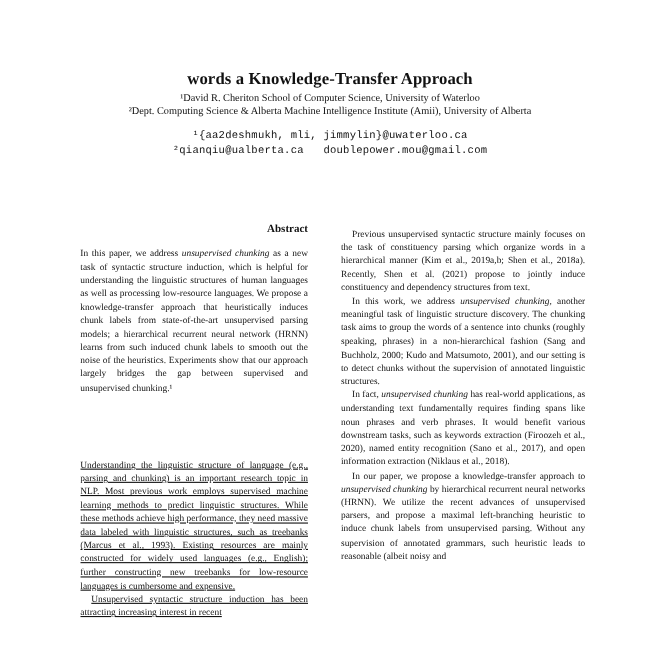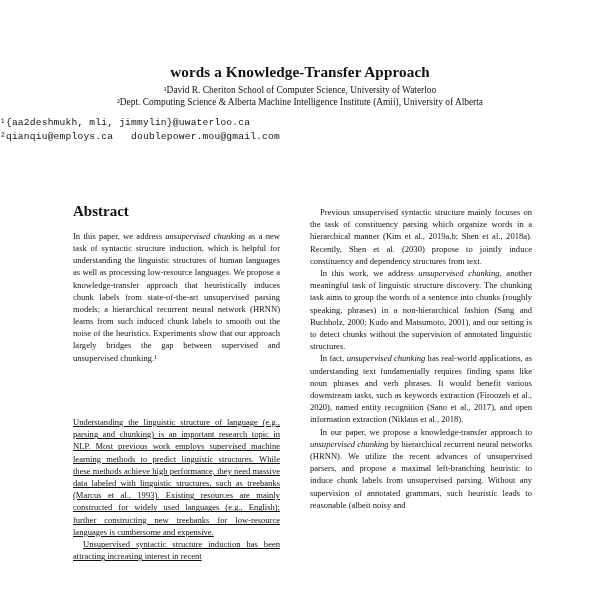--- a/index.html
+++ b/index.html
@@ -56,43 +56,43 @@
     line-height: 12.4px;
     margin-top: 3px;
   }
   .affil-line {
     display: block;
     white-space: nowrap;
   }
 
   
   .emails {
-    text-align: left;
+    text-align: center;
     font-family: "Liberation Mono", "DejaVu Sans Mono", monospace;
     font-size: 9.6px;
     line-height: 14px;
     margin-top: 7px;
     letter-spacing: 0.2px;
   }
   .email-line {
     display: block;
     white-space: pre;
   }
 
   
   .abstract-wrap {
     position: absolute;
     left: 73px;
     top: 203px;
     width: 207px;
   }
   .abstract-heading {
-    text-align: left;
+    text-align: right;
     font-weight: bold;
-    font-size: 15px;
+    font-size: 10px;
     margin-bottom: 10px;
   }
   .abstract-body {
     font-size: 8.55px;
     line-height: 12.15px;
     text-align: justify;
     text-justify: inter-word;
     hyphens: manual;
   }
 
@@ -161,35 +161,35 @@
     </h1>
 
 
     <div class="affils">
       <span class="affil-line">¹David R. Cheriton School of Computer Science, University of Waterloo</span>
       <span class="affil-line">²Dept. Computing Science &amp; Alberta Machine Intelligence Institute (Amii), University of Alberta</span>
     </div>
 
     <div class="emails">
       <span class="email-line">¹{aa2deshmukh, mli, jimmylin}@uwaterloo.ca</span>
-      <span class="email-line">²qianqiu@employs.ca   doublepower.mou@gmail.com</span>
+      <span class="email-line">²qianqiu@ualberta.ca   doublepower.mou@gmail.com</span>
     </div>
   </div>
 
   <div class="abstract-wrap">
     <div class="abstract-heading">Abstract</div>
     <div class="abstract-body">In this paper, we address <em>unsupervised chunking</em> as a new task of syntactic structure induction, which is helpful for understanding the linguistic structures of human languages as well as processing low-resource languages. We propose a knowledge-transfer approach that heuristically induces chunk labels from state-of-the-art unsupervised parsing models; a hierarchical recurrent neural network (HRNN) learns from such induced chunk labels to smooth out the noise of the heuristics. Experiments show that our approach largely bridges the gap between supervised and unsupervised chunking.¹</div>
   </div>
 
 
   <div class="col-left">
     <p class="para first">Understanding the linguistic structure of language (e.g., parsing and chunking) is an important research topic in NLP. Most previous work employs supervised machine learning methods to predict linguistic structures. While these methods achieve high performance, they need massive data labeled with linguistic structures, such as treebanks (Marcus et al., 1993). Existing resources are mainly constructed for widely used languages (e.g., English); further constructing new treebanks for low-resource languages is cumbersome and expensive.</p>
     <p class="para">Unsupervised syntactic structure induction has been attracting increasing interest in recent</p>
   </div>
 
   <div class="col-right">
-    <p class="para">Previous unsupervised syntactic structure mainly focuses on the task of constituency parsing which organize words in a hierarchical manner (Kim et al., 2019a,b; Shen et al., 2018a). Recently, Shen et al. (2030) propose to jointly induce constituency and dependency structures from text.</p>
+    <p class="para">Previous unsupervised syntactic structure mainly focuses on the task of constituency parsing which organize words in a hierarchical manner (Kim et al., 2019a,b; Shen et al., 2018a). Recently, Shen et al. (2021) propose to jointly induce constituency and dependency structures from text.</p>
     <p class="para">In this work, we address <em>unsupervised chunking</em>, another meaningful task of linguistic structure discovery. The chunking task aims to group the words of a sentence into chunks (roughly speaking, phrases) in a non-hierarchical fashion (Sang and Buchholz, 2000; Kudo and Matsumoto, 2001), and our setting is to detect chunks without the supervision of annotated linguistic structures.</p>
     <p class="para">In fact, <em>unsupervised chunking</em> has real-world applications, as understanding text fundamentally requires finding spans like noun phrases and verb phrases. It would benefit various downstream tasks, such as keywords extraction (Firoozeh et al., 2020), named entity recognition (Sano et al., 2017), and open information extraction (Niklaus et al., 2018).</p>
     <p class="para">In our paper, we propose a knowledge-transfer approach to <em>unsupervised chunking</em> by hierarchical recurrent neural networks (HRNN). We utilize the recent advances of unsupervised parsers, and propose a maximal left-branching heuristic to induce chunk labels from unsupervised parsing. Without any supervision of annotated grammars, such heuristic leads to reasonable (albeit noisy and</p>
   </div>
 
 </div>
 
 </body></html>

